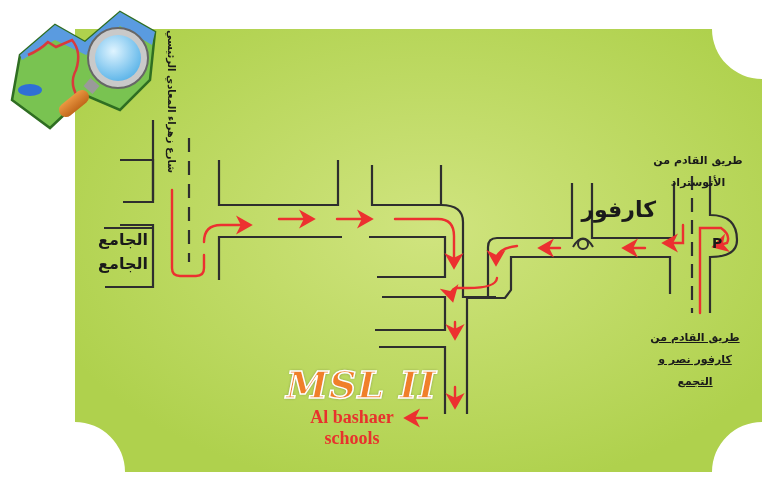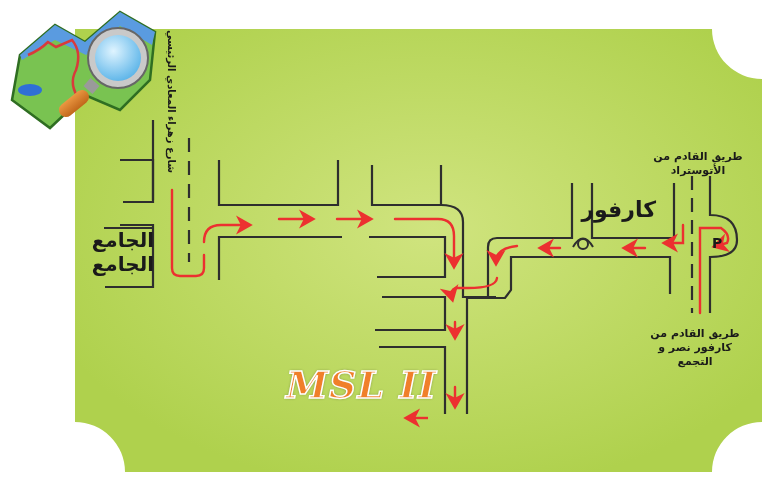--- a/index.html
+++ b/index.html
@@ -1,21 +1,21 @@
 <!DOCTYPE html>
 <html><head>
 <meta charset="utf-8">
 <style>
   html, body { margin: 0; padding: 0; background: #ffffff; }
   body { width: 774px; height: 485px; position: relative; overflow: hidden; font-family: "DejaVu Sans", sans-serif; }
   .stage { position: absolute; left: 0; top: 0; width: 774px; height: 485px; }
   svg.map { position: absolute; left: 0; top: 0; width: 774px; height: 485px; }
   .label { position: absolute; color: #1a1a1a; text-align: center; direction: rtl; }
-  .lbl-small { font-size: 11px; line-height: 14px; font-weight: bold; }
-  .lbl-big { font-size: 20px; line-height: 24px; font-weight: bold; }
+  .lbl-small { font-size: 11px; line-height: 22px; font-weight: bold; }
+  .lbl-big { font-size: 16px; line-height: 24px; font-weight: bold; }
   .vert { position: absolute; writing-mode: vertical-rl; font-size: 10px; font-weight: bold; color: #1a1a1a; white-space: nowrap; }
   .msl { position: absolute; left: 286px; top: 362px; font-family: "DejaVu Serif", serif; font-weight: bold; font-size: 38px; letter-spacing: 1px; color: #f07f2a;
          -webkit-text-stroke: 1.5px #ffffff; text-shadow: 0 0 3px rgba(0,0,0,0.45); font-style: italic; }
   .school { position: absolute; left: 297px; top: 407px; width: 110px; font-family: "Liberation Serif", serif; font-weight: bold; font-size: 18px; line-height: 21px; color: #e8322d; text-align: center; }
 </style>
 </head>
 <body>
 
 <div class="stage">
   <svg class="map" viewBox="0 0 774 485">
@@ -119,20 +119,24 @@
 
   <div class="label lbl-big" style="left:92px; top:228px; width:62px;">
     <div>الجامع</div>
     <div>الجامع</div>
   </div>
 
   <div class="label lbl-big" style="left:594px; top:198px; width:62px; font-size:22px;">كارفور</div>
 
   <div class="label lbl-small" style="left:628px; top:150px; width:140px;">طريق القادم من الأتوستراد</div>
 
-  <div class="label lbl-small" style="left:640px; top:327px; width:110px;">
+  <div class="label lbl-small" style="left:640px; top:327px; width:110px;text-decoration:underline;">
     <div>طريق القادم من</div>
     <div>كارفور نصر و التجمع</div>
   </div>
 
   <div class="msl">MSL II</div>
 
+  <div class="school">
+    <div>Al bashaer</div>
+    <div>schools</div>
+  </div>
 </div>
 
 </body></html>

